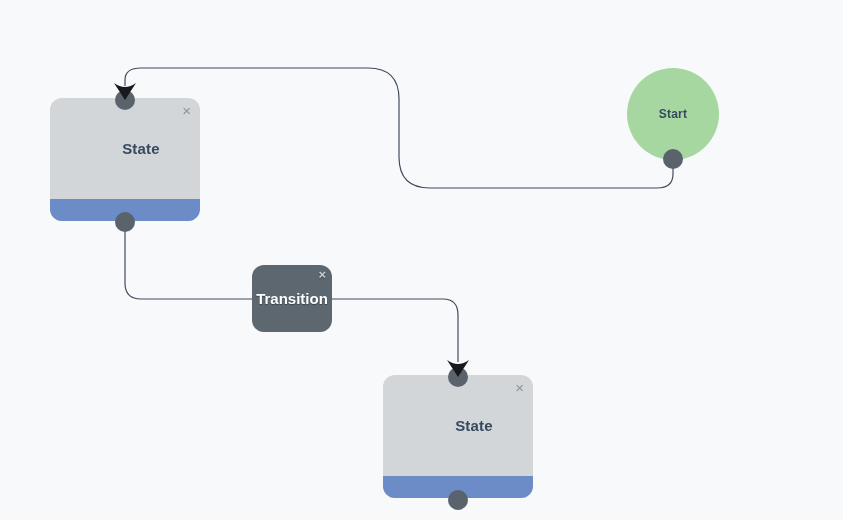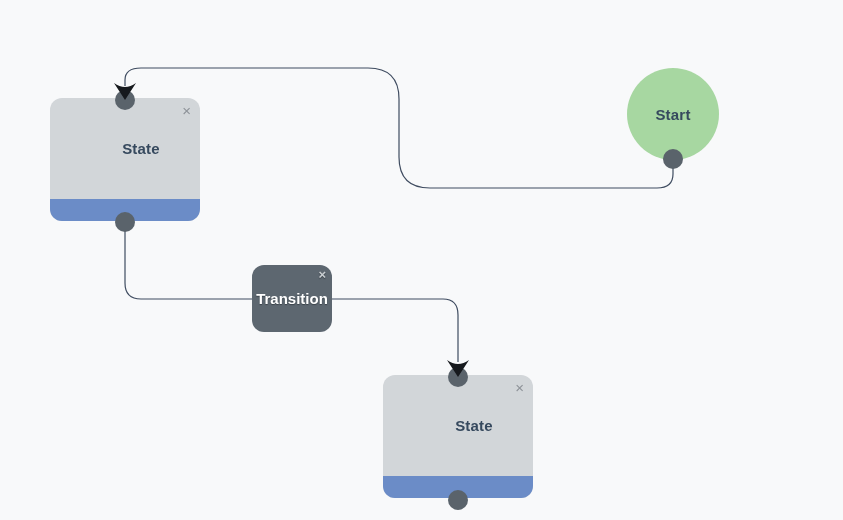--- a/index.html
+++ b/index.html
@@ -76,21 +76,21 @@
   .start-node {
     left: 627px;
     top: 68px;
     width: 92px;
     height: 92px;
     border-radius: 50%;
     background: var(--start-fill);
     display: flex;
     align-items: center;
     justify-content: center;
-    font-size: 15px;
+    font-size: 12px;
     font-weight: bold;
     color: var(--node-text);
     letter-spacing: 0.2px;
   }
   .transition-node {
     left: 252px;
     top: 265px;
     width: 80px;
     height: 67px;
     background: var(--transition-fill);

